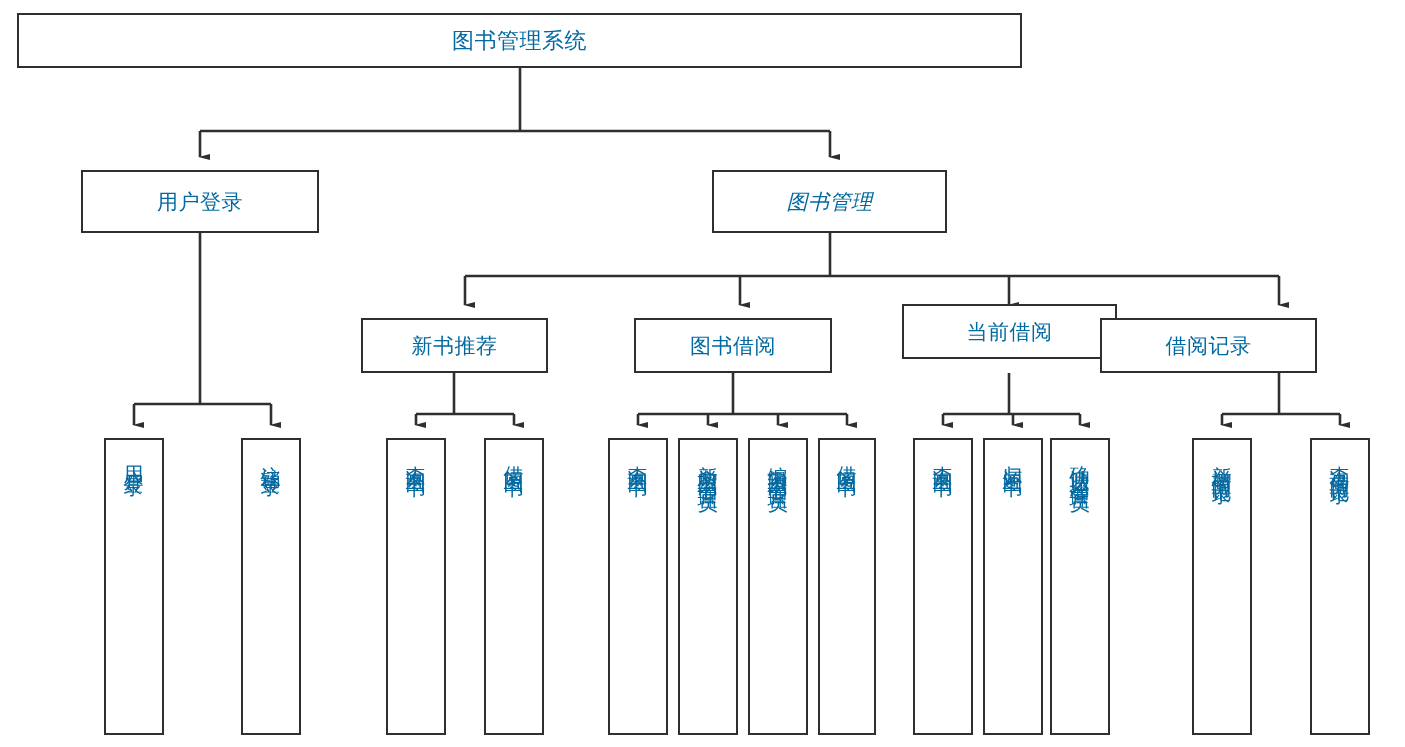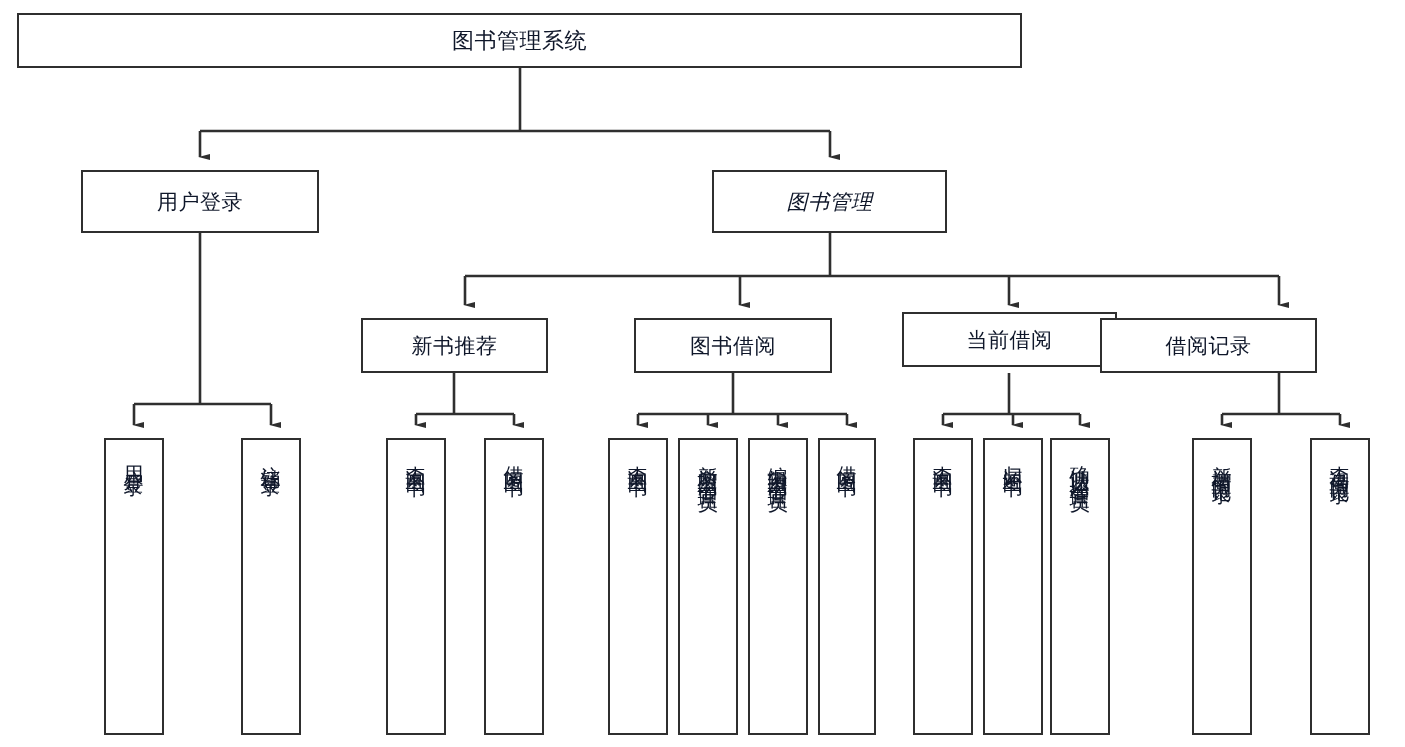--- a/index.html
+++ b/index.html
@@ -27,21 +27,21 @@
     pointer-events: none;
   }
   .node {
     position: absolute;
     box-sizing: border-box;
     border: 2.5px solid #2f2f2f;
     background: #ffffff;
     display: flex;
     align-items: center;
     justify-content: center;
-    color: #0f172a;
+    color: #0369a1;
   }
   .node.horiz {
     font-size: 21px;
     letter-spacing: 0.5px;
   }
   .node.vert {
     font-size: 20px;
     padding-top: 10px;
     padding-bottom: 10px;
     align-items: flex-start;
@@ -125,21 +125,21 @@
         <span>图书管理</span>
       </div>
     </div>
   <div id="level3-nodes">
       <div class="node horiz" style="left: 361px; top: 318px; width: 187px; height: 55px;">
         <span>新书推荐</span>
       </div>
       <div class="node horiz" style="left: 634px; top: 318px; width: 198px; height: 55px;">
         <span>图书借阅</span>
       </div>
-      <div class="node horiz" style="left: 902px; top: 312px; width: 215px; height: 55px;">
+      <div class="node horiz" style="left: 902px; top: 304px; width: 215px; height: 55px;">
         <span>当前借阅</span>
       </div>
       <div class="node horiz" style="left: 1100px; top: 318px; width: 217px; height: 55px;">
         <span>借阅记录</span>
       </div>
     </div>
   <div id="leaf-nodes">
       <div class="node vert" style="left: 104px; top: 438px; width: 60px; height: 297px;">
         <span class="vtext">用户登录</span>
       </div>

